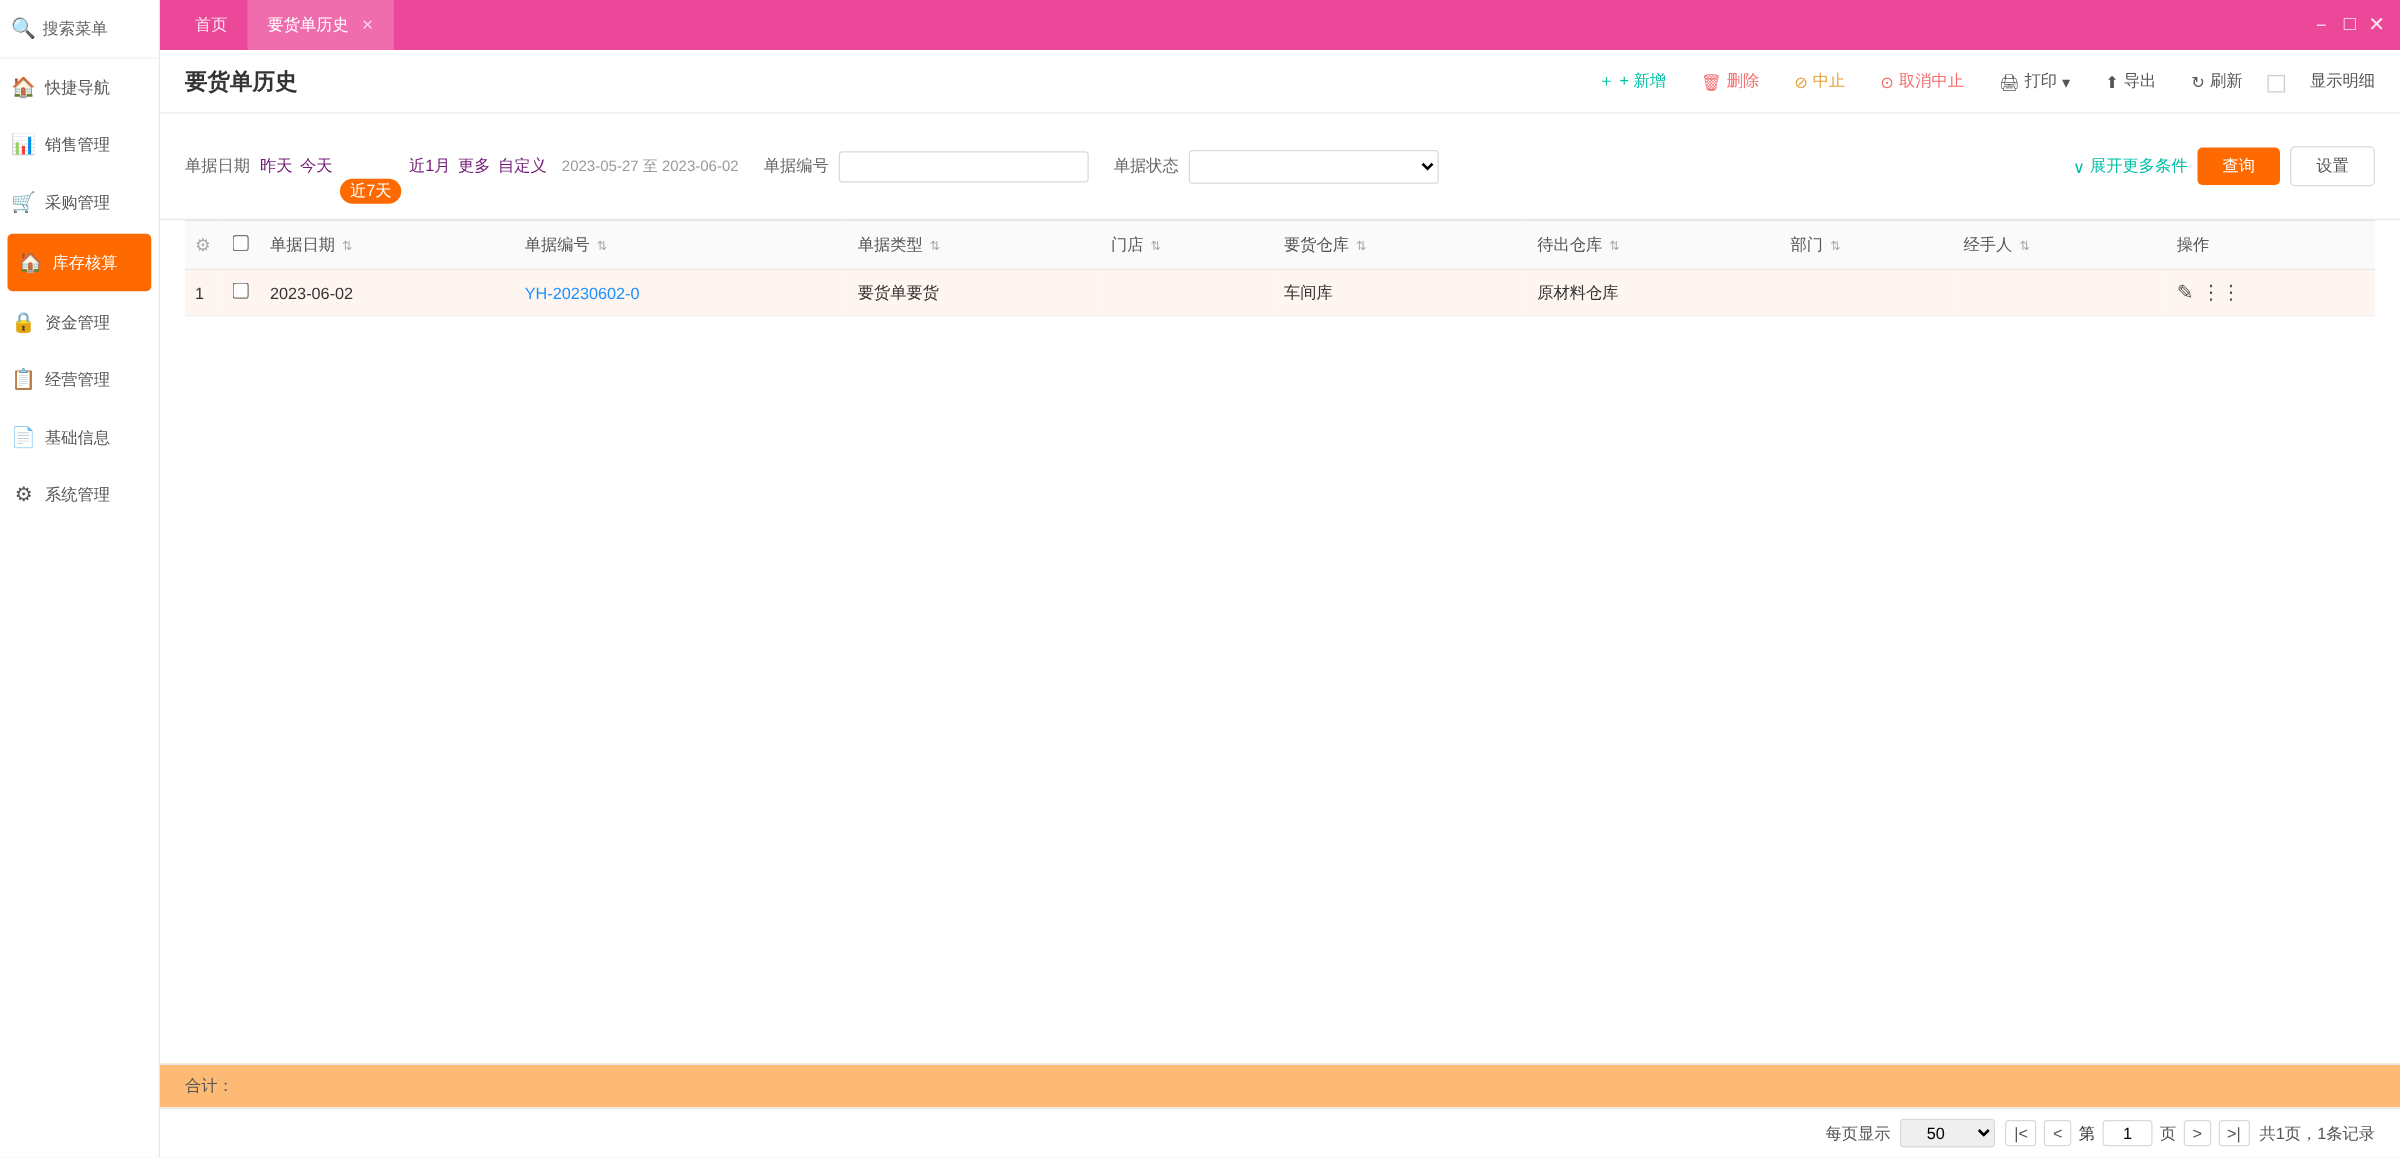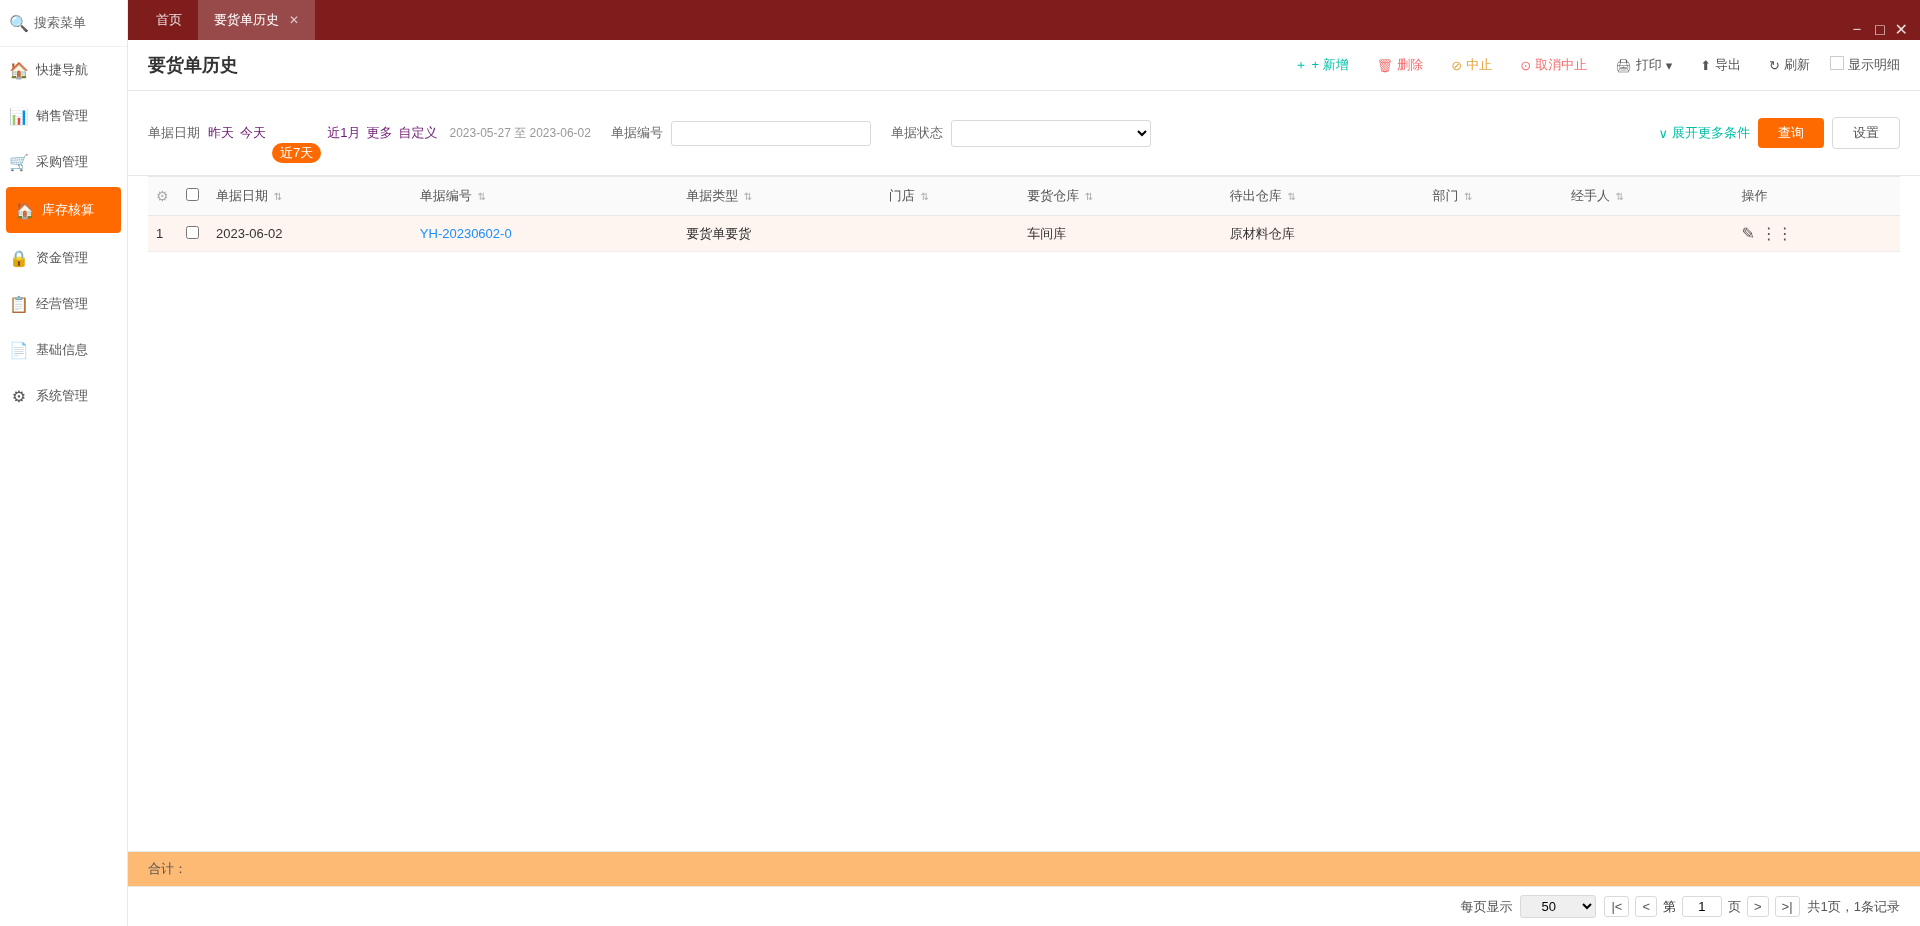--- a/index.html
+++ b/index.html
@@ -9,21 +9,21 @@
     .sidebar { width: 128px; background: #fff; height: 926px; display: flex; flex-direction: column; border-right: 1px solid #e8e8e8; flex-shrink: 0; }
     .sidebar-search { padding: 14px 10px; display: flex; align-items: center; gap: 6px; color: #666; font-size: 13px; cursor: pointer; border-bottom: 1px solid #f0f0f0; }
     .sidebar-item { padding: 14px 10px; display: flex; align-items: center; gap: 8px; color: #555; cursor: pointer; font-size: 13px; }
     .sidebar-item.active { background: #ff6a00; color: #fff; border-radius: 4px; margin: 2px 6px; }
     .sidebar-icon { width: 18px; height: 18px; display: inline-flex; align-items: center; justify-content: center; font-size: 16px; }
 
     
     .main { flex: 1; display: flex; flex-direction: column; height: 926px; overflow: hidden; }
 
     
-    .topbar { height: 40px; background: #7f1d1d; display: flex; align-items: flex-end; padding: 0 12px; gap: 0; }
+    .topbar { height: 40px; background: #ec4899; display: flex; align-items: center; padding: 0 12px; gap: 0; }
     .tab { padding: 0 16px; height: 40px; display: flex; align-items: center; color: rgba(255,255,255,0.85); font-size: 13px; cursor: pointer; gap: 6px; }
     .tab.active { background: rgba(255,255,255,0.2); color: #fff; }
     .tab-close { color: rgba(255,255,255,0.7); font-size: 12px; margin-left: 4px; cursor: pointer; }
     .topbar-right { margin-left: auto; display: flex; align-items: center; gap: 10px; color: rgba(255,255,255,0.85); font-size: 13px; }
     .topbar-icon-btn { cursor: pointer; color: rgba(255,255,255,0.85); font-size: 16px; }
 
     
     .content { flex: 1; display: flex; flex-direction: column; overflow: hidden; background: #f0f2f5; }
 
     
@@ -31,21 +31,21 @@
     .page-title { font-size: 18px; font-weight: bold; color: #333; }
     .toolbar { display: flex; align-items: center; gap: 12px; }
     .toolbar-btn { display: flex; align-items: center; gap: 4px; font-size: 13px; color: #555; cursor: pointer; padding: 4px 8px; border-radius: 3px; }
     .toolbar-btn.new { color: #00bfa5; }
     .toolbar-btn.delete { color: #f56c6c; }
     .toolbar-btn.stop { color: #e6a23c; }
     .toolbar-btn.cancel { color: #f56c6c; }
     .toolbar-btn.print { color: #555; }
     .toolbar-btn.export { color: #555; }
     .toolbar-btn.refresh { color: #555; }
-    .show-detail-label { font-size: 13px; color: #555; display: flex; align-items: flex-start; gap: 4px; }
+    .show-detail-label { font-size: 13px; color: #555; display: flex; align-items: flex-end; gap: 20px; }
     .checkbox-show { width: 14px; height: 14px; border: 1px solid #ccc; display: inline-block; }
 
     
     .filter-bar { background: #fff; padding: 12px 20px; border-bottom: 1px solid #e8e8e8; }
     .filter-row { display: flex; align-items: center; gap: 20px; flex-wrap: wrap; }
     .filter-item { display: flex; align-items: center; gap: 8px; font-size: 13px; }
     .filter-label { color: #666; white-space: nowrap; }
     .date-options { display: flex; gap: 6px; align-items: center; }
     .date-opt { color: #701a75; cursor: pointer; font-size: 13px; }
     .date-opt.active { background: #ff6a00; color: #fff; border-radius: 10px; padding: 1px 8px; margin-top: 40px; }

